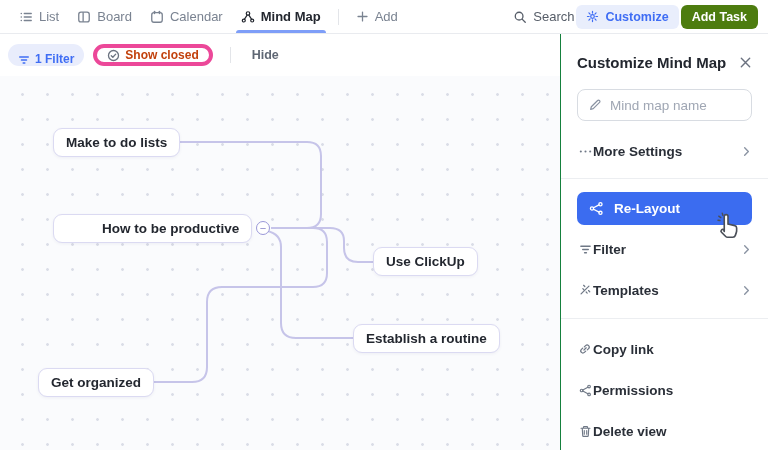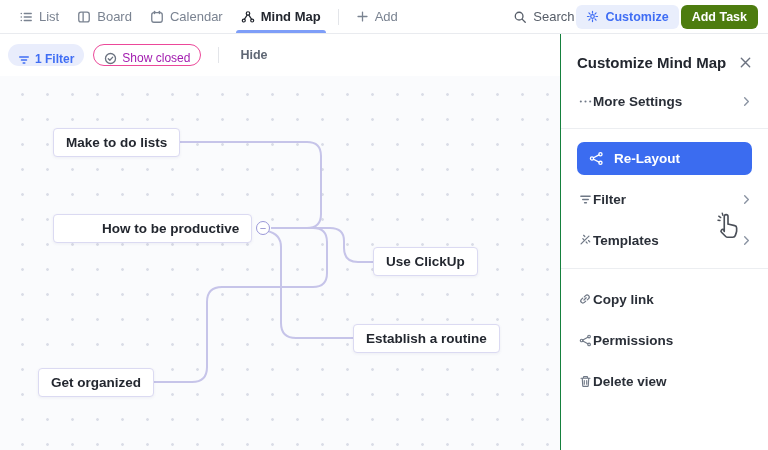--- a/index.html
+++ b/index.html
@@ -23,28 +23,28 @@
   .addtask-btn { background:#4d7c0f; color:#fff; font-size:12.5px; font-weight:600;
     height:24px; padding:0 11px; border-radius:6px; display:flex; align-items:center; cursor:pointer; }
 
   
   .main { display:flex; height:416px; }
   .canvas-col { width:560px; position:relative; background:#fff; }
   .toolbar { height:42px; display:flex; align-items:center; padding:0 8px; gap:9px; background:#fff; }
   .pill { height:22px; border-radius:12px; display:flex; align-items:flex-end; gap:5px;
     font-size:12px; padding:0 10px; cursor:pointer; white-space:nowrap; }
   .filter-pill { background:#e9edfc; color:#3f6df4; font-weight:700; }
-  .closed-pill { background:#fff; border:1px solid #ec4899; color:#a21caf; font-weight:400; }
+  .closed-pill { background:#fff; border:4px solid #ec4899; color:#c2410c; font-weight:700; }
   .hide-btn { color:#5f6774; font-weight:600; font-size:12.5px; cursor:pointer; padding:0 4px; }
 
   .canvas { position:absolute; top:42px; left:0; width:560px; height:374px; background:#fafbfd;
     background-image:radial-gradient(circle, rgba(125,135,165,.25) 1.3px, transparent 1.5px);
     background-size:25px 25px; background-position:10px 6px; }
   .edges { position:absolute; left:0; top:0; }
-  .mnode { position:absolute; background:#fff; border:1px solid #dbdaf2; border-radius:4px;
+  .mnode { position:absolute; background:#fff; border:1px solid #dbdaf2; border-radius:9px;
     font-size:13.5px; font-weight:700; color:#23272f; padding:6px 12px; white-space:nowrap;
     box-shadow:0 1px 3px rgba(90,90,140,.08); cursor:pointer; }
   .collapse { position:absolute; left:256px; top:145px; width:14px; height:14px; background:#fff;
     border:1.5px solid #9a98d8; border-radius:50%; color:#8886c8; font-size:11px; line-height:10px;
     display:flex; align-items:center; justify-content:center; cursor:pointer; }
 
   
   .sidebar { width:208px; background:#fff; border-left:1px solid #15803d;
     padding:20px 16px 0 16px; position:relative; }
   .sb-head { display:flex; align-items:center; justify-content:space-between; }
@@ -199,20 +199,28 @@
       <div class="sb-title">Customize Mind Map</div>
       <div class="sb-close">
         <span>
           <svg class="icon" width="13" height="13" viewBox="0 0 14 14" fill="none" stroke="#6b7280" stroke-width="1.5" stroke-linecap="round">
               <path d="M2.5 2.5 11.5 11.5 M11.5 2.5 2.5 11.5"></path>
             </svg>
         </span>
       </div>
     </div>
 
+    <div class="name-wrap">
+      <span>
+        <svg class="icon" width="14" height="14" viewBox="0 0 16 16" fill="none" stroke="#8a93a2" stroke-width="1.4" stroke-linecap="round" stroke-linejoin="round">
+            <path d="M3 13l.8-3L11 2.8a1.4 1.4 0 0 1 2 0l.2.2a1.4 1.4 0 0 1 0 2L6 12.2 3 13z"></path>
+          </svg>
+      </span>
+      <input type="text" placeholder="Mind map name" style="">
+    </div>
 
     <div class="srow" style="margin-top:18px;">
       <span class="ic">
         <svg class="icon" width="15" height="15" viewBox="0 0 16 16" fill="#6f7886">
             <circle cx="3" cy="8" r="1.1"></circle>
             <circle cx="8" cy="8" r="1.1"></circle>
             <circle cx="13" cy="8" r="1.1"></circle>
           </svg>
       </span>
       <span>More Settings</span>

